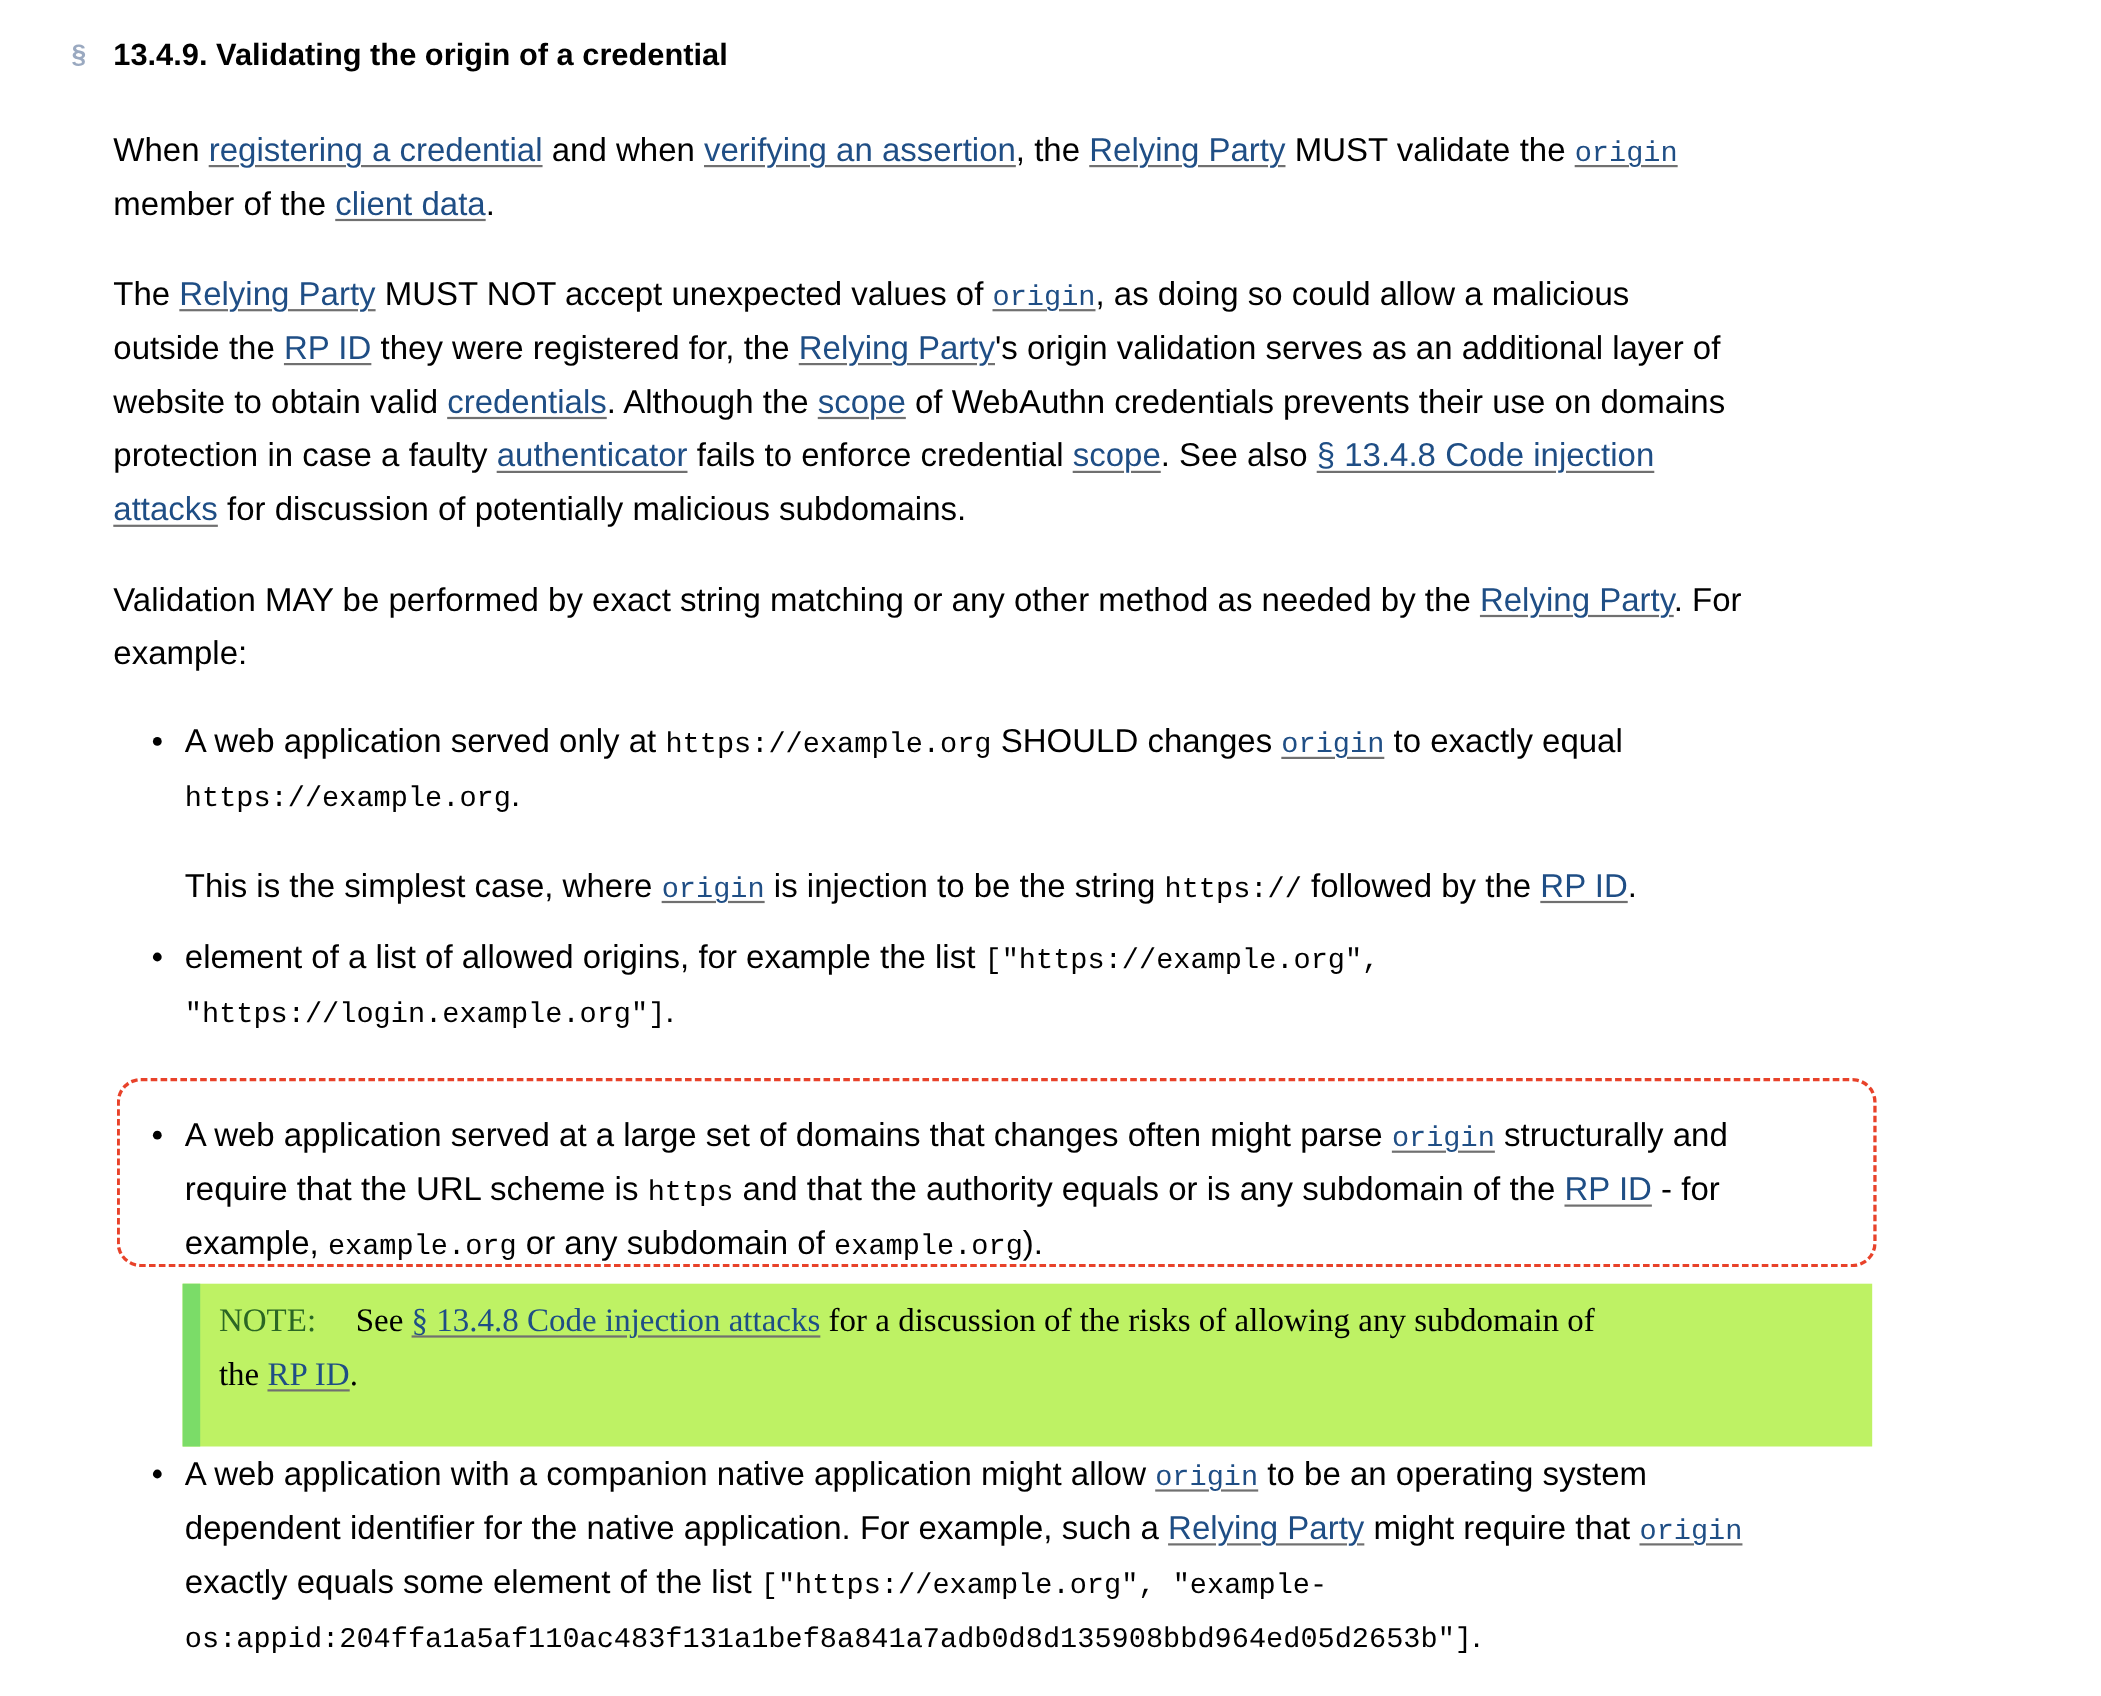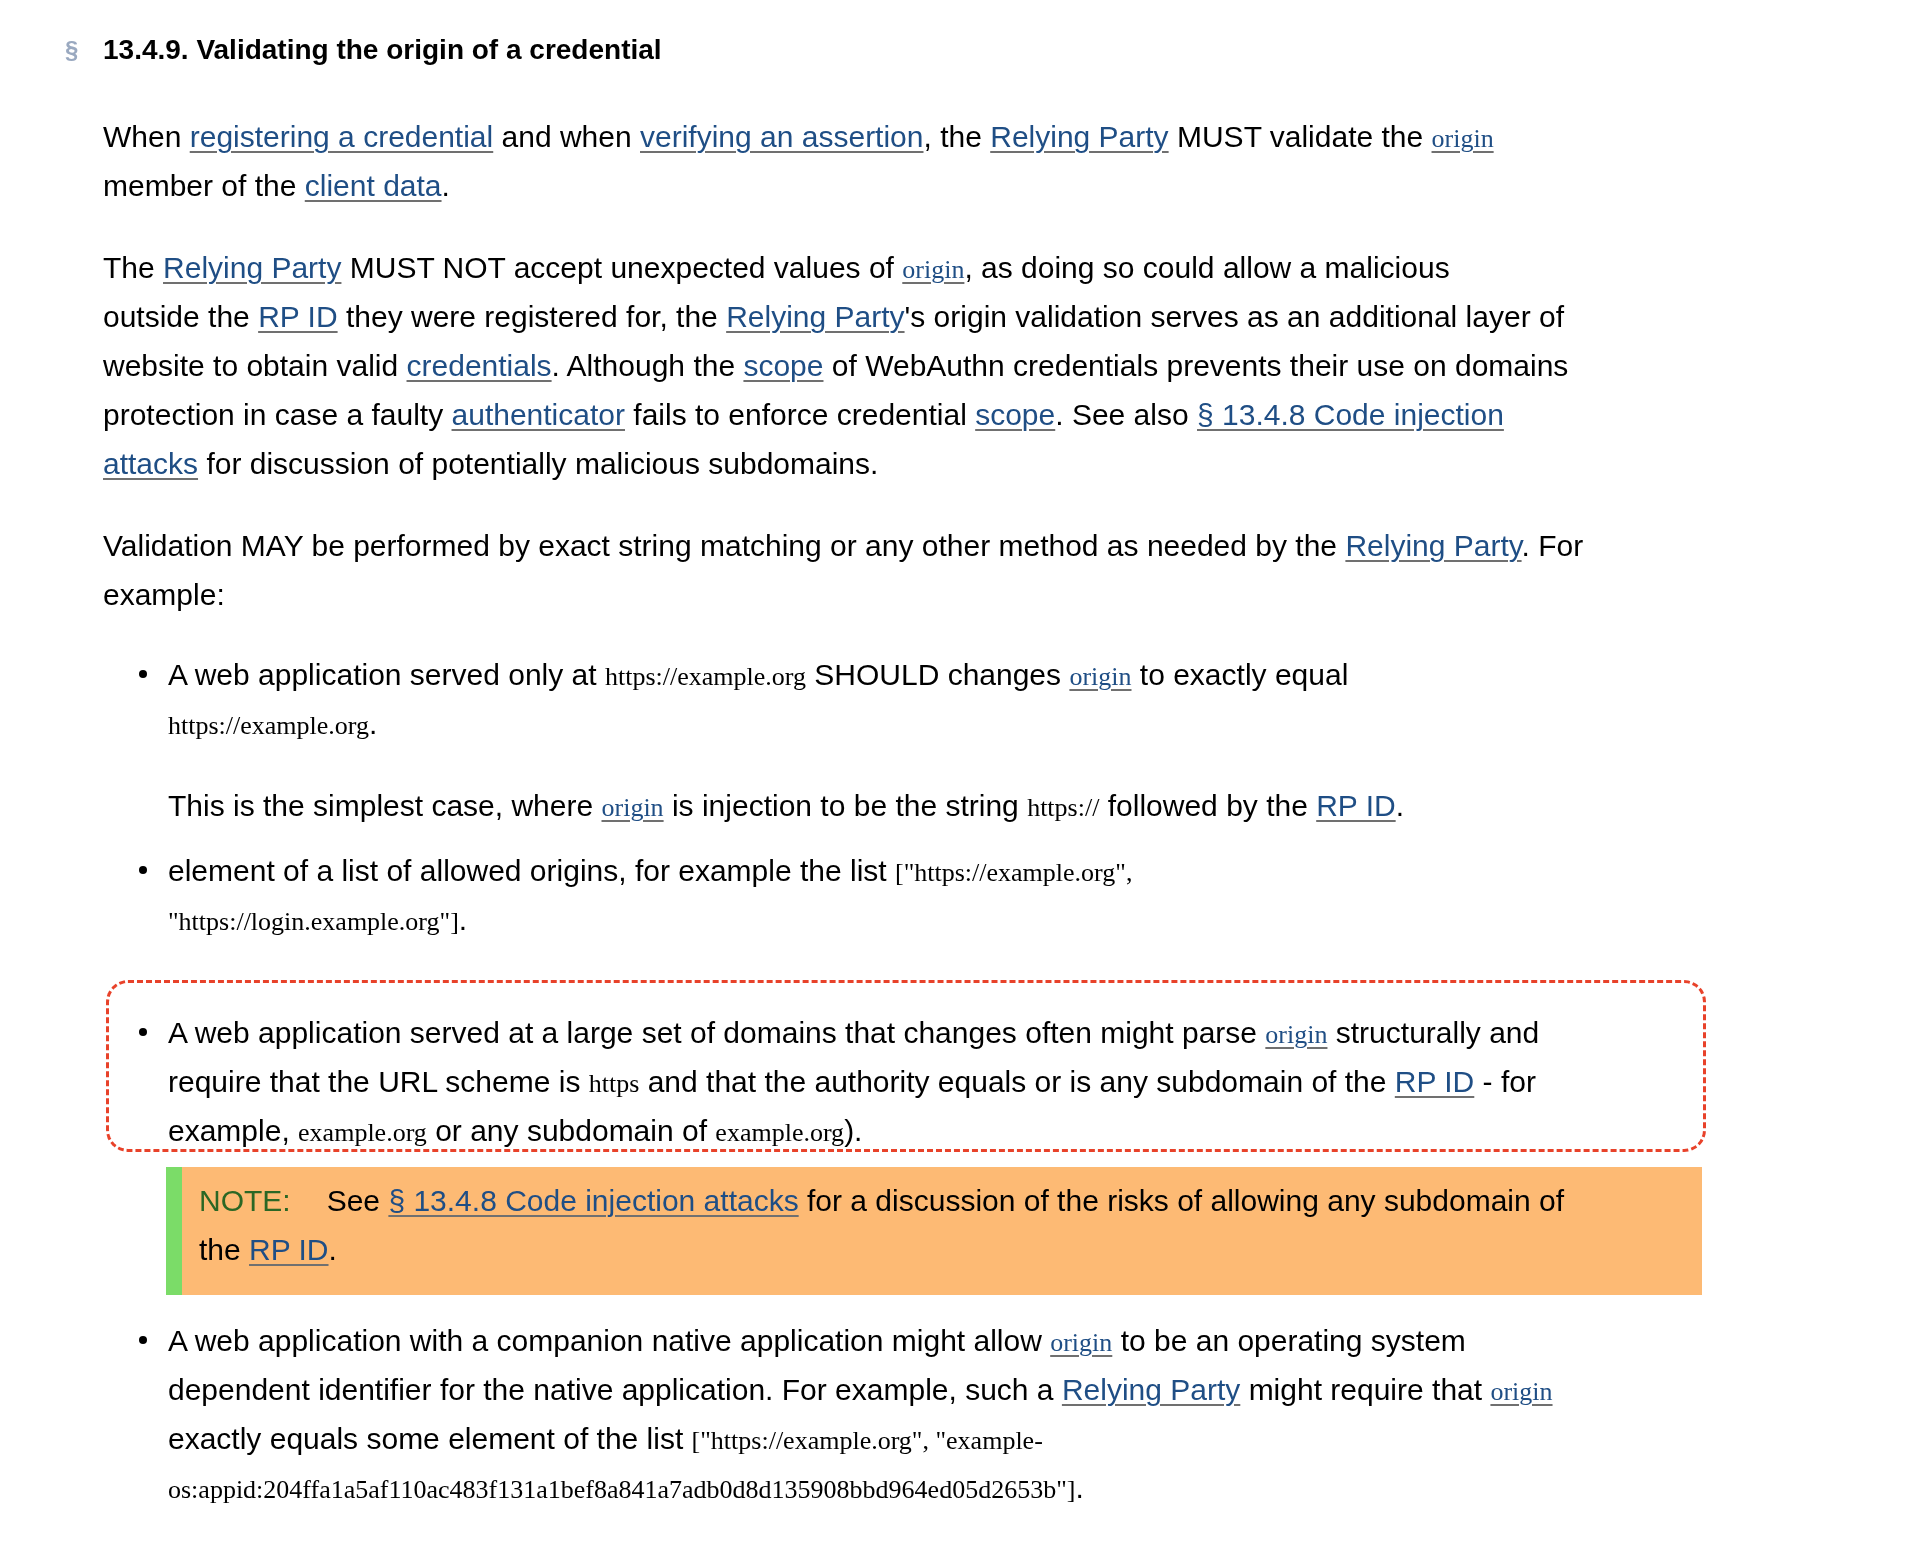--- a/index.html
+++ b/index.html
@@ -8,43 +8,43 @@
     font-family: "Liberation Sans", sans-serif; color: #000000;
     font-size: 30px; line-height: 49px;
   }
   .blk { position: absolute; white-space: nowrap; }
   .line { display: block; height: 49px; }
   a.lnk {
     color: #1f4e85; text-decoration: underline; text-decoration-color: #707070;
     text-decoration-thickness: 2px; text-underline-offset: 4px; cursor: pointer;
   }
   code, .mono {
-    font-family: Liberation Serif, serif;
+    font-family: Liberation Mono, monospace;
     font-size: 26px; letter-spacing: 0px; margin-top: 32px;
   }
   a.lnk.mono { color: #1f4e85; }
   .heading {
     position: absolute; left: 65px; top: 30px; height: 40px; line-height: 40px;
     font-weight: bold; font-size: 28px; white-space: nowrap;
   }
   .sect {
     color: #9aa9c0; font-weight: bold; font-size: 24px; position: absolute; left: 0; top: 0;
     text-decoration: none; cursor: pointer;
   }
   .heading-text { position: absolute; left: 38px; top: 0; }
   .bullet {
     position: absolute; width: 8px; height: 8px; border-radius: 50%; background: #000;
   }
   .dashed {
     position: absolute; left: 106px; top: 980px; width: 1600px; height: 172px;
     border: 3px dashed #e8422a; border-radius: 22px; box-sizing: border-box;
   }
   .note {
-    position: absolute; left: 166px; top: 1167px; width: 1536px; height: 128px;
-    background: #fdba74; border-left: 16px solid #7bdc68; box-sizing: border-box;
+    position: absolute; left: 166px; top: 1167px; width: 1536px; height: 148px;
+    background: #bef264; border-left: 16px solid #7bdc68; box-sizing: border-box; font-family: Liberation Serif, serif;
   }
   .note-label { color: #2b6724; margin-right: 36px; }
 </style>
 </head>
 <body>
 
 <div class="heading">
   <a class="sect">§</a>
   <span class="heading-text">13.4.9. Validating the origin of a credential</span>
 </div>

